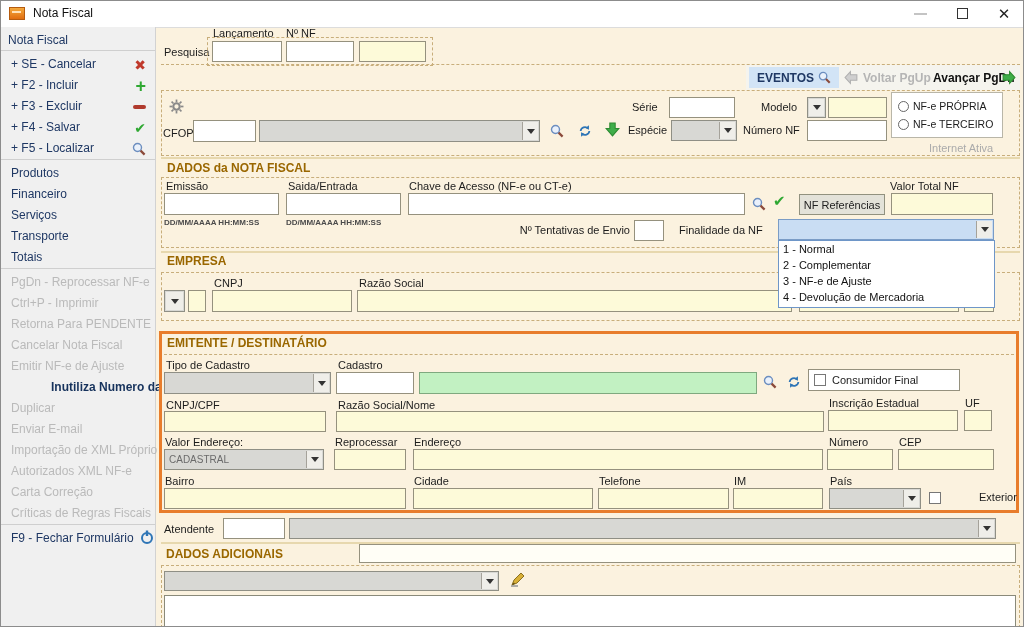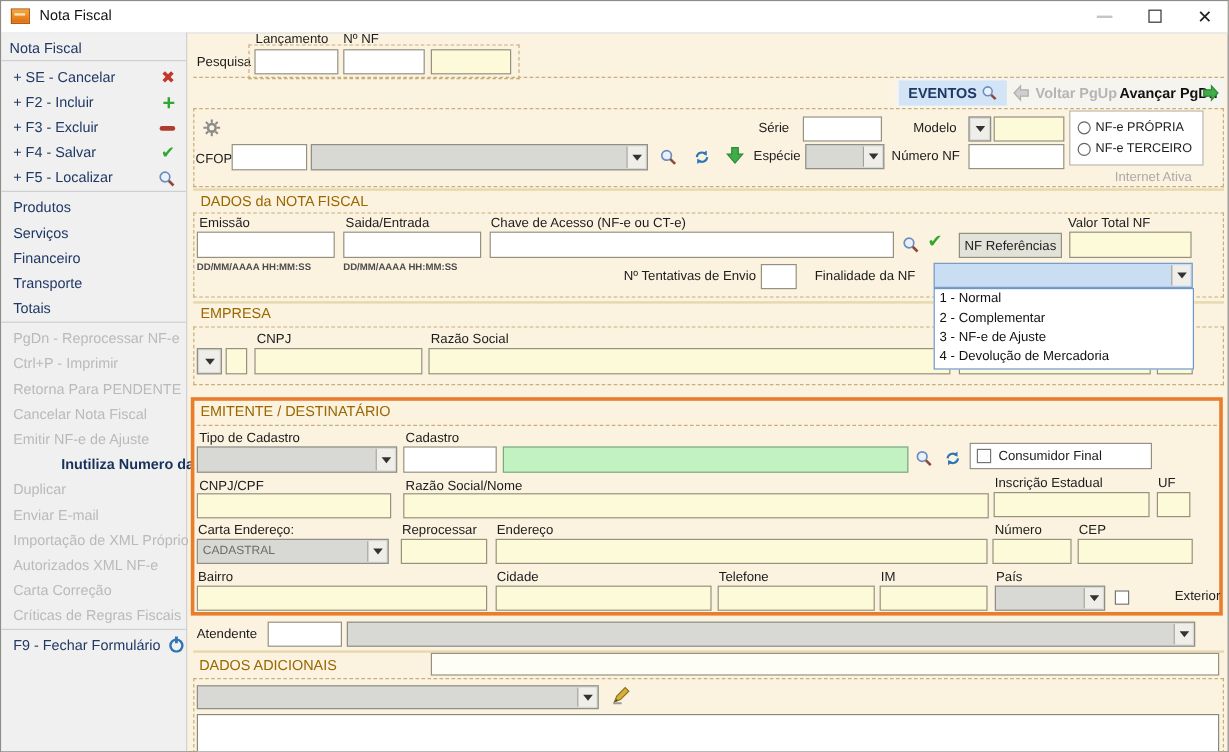--- a/index.html
+++ b/index.html
@@ -33,21 +33,21 @@
          font-size:10px;color:#6B6B6B;line-height:19px;padding-left:4px;}
   .combo.blue{background:#C9DDF3;border-color:#7A9CC6;}
   .cb{position:absolute;right:1px;top:1px;bottom:1px;width:15px;background:#EFEEE9;
       border-left:1px solid #A5A29A;display:flex;align-items:center;justify-content:center;}
   .tri{width:0;height:0;border-left:4px solid transparent;border-right:4px solid transparent;border-top:5px solid #333;}
   .dash{position:absolute;border:1px dashed #C8AE7B;box-sizing:border-box;}
   .dashline{position:absolute;border-top:1px dashed #C8AE7B;}
   .hint{position:absolute;font-size:8px;font-weight:bold;color:#4b4b4b;}
   .btn{position:absolute;background:#E3E2D9;border:1px solid #91917F;font-size:11px;color:#222;
        display:flex;align-items:center;justify-content:center;box-sizing:border-box;}
-  .sec-title{position:absolute;font-size:12px;font-weight:normal;color:#9A6700;white-space:nowrap;}
+  .sec-title{position:absolute;font-size:12px;font-weight:bold;color:#9A6700;white-space:nowrap;}
   .band{position:absolute;left:160px;width:859px;border-top:2px solid #E7D8AE;}
   .ckbox{position:absolute;width:12px;height:12px;background:#fff;border:1px solid #777;box-sizing:border-box;}
   .radio{position:absolute;width:11px;height:11px;background:#fff;border:1px solid #666;border-radius:50%;box-sizing:border-box;}
   .icon{position:absolute;line-height:0;}
   .dd-list{position:absolute;background:#FFFFFF;border:1px solid #6E96C8;z-index:60;box-sizing:border-box;}
   .dd-opt{height:16px;line-height:16px;font-size:11px;padding-left:4px;color:#111;white-space:nowrap;}
   .check-glyph{color:#2FA832;font-weight:bold;font-size:15px;font-family:"DejaVu Sans",sans-serif;}
 </style>
 </head>
 <body>
@@ -72,22 +72,22 @@
       <div class="side-item header sep"><span>Nota Fiscal</span></div>
       <div class="side-item"><span>+ SE - Cancelar</span><span class="ric"><span style="color:#C0392B;font-weight:bold;font-size:14px;font-family:'DejaVu Sans',sans-serif;">✖</span></span></div>
       <div class="side-item"><span>+ F2 - Incluir</span><span class="ric"><span style="color:#2FA832;font-weight:bold;font-size:18px;line-height:14px;">+</span></span></div>
       <div class="side-item"><span>+ F3 - Excluir</span><span class="ric"><span style="display:inline-block;width:13px;height:4px;background:#B03A2E;border-radius:2px;"></span></span></div>
       <div class="side-item"><span>+ F4 - Salvar</span><span class="ric"><span style="color:#2FA832;font-weight:bold;font-size:14px;font-family:'DejaVu Sans',sans-serif;">✔</span></span></div>
       <div class="side-item sep"><span>+ F5 - Localizar</span><span class="ric"><svg width="14" height="14" viewBox="0 0 14 14">
             <circle cx="5.5" cy="5.5" r="4" fill="#EAF1FB" stroke="#6C8EBF" stroke-width="1.4"></circle>
             <line x1="8.6" y1="8.6" x2="12.6" y2="12.6" stroke="#8B4A3A" stroke-width="2.2"></line>
           </svg></span></div>
       <div class="side-item"><span>Produtos</span></div>
+      <div class="side-item"><span>Financeiro</span></div>
       <div class="side-item"><span>Serviços</span></div>
-      <div class="side-item"><span>Financeiro</span></div>
       <div class="side-item"><span>Transporte</span></div>
       <div class="side-item sep"><span>Totais</span></div>
       <div class="side-item disabled"><span>PgDn - Reprocessar NF-e</span></div>
       <div class="side-item disabled"><span>Ctrl+P - Imprimir</span></div>
       <div class="side-item disabled"><span>Retorna Para PENDENTE</span></div>
       <div class="side-item disabled"><span>Cancelar Nota Fiscal</span></div>
       <div class="side-item disabled"><span>Emitir NF-e de Ajuste</span></div>
       <div class="side-item active"><span>Inutiliza Numero da NF-e</span></div>
       <div class="side-item disabled"><span>Duplicar</span></div>
       <div class="side-item disabled"><span>Enviar E-mail</span></div>
@@ -288,21 +288,21 @@
 
   <div class="lbl" style="left:165px;top:398px;">CNPJ/CPF</div>
   <div class="inp yel" style="left:163px;top:410px;width:162px;height:21px;"></div>
   <div class="lbl" style="left:337px;top:398px;">Razão Social/Nome</div>
   <div class="inp yel" style="left:335px;top:410px;width:488px;height:21px;"></div>
   <div class="lbl" style="left:828px;top:396px;">Inscrição Estadual</div>
   <div class="inp yel" style="left:827px;top:409px;width:130px;height:21px;"></div>
   <div class="lbl" style="left:964px;top:396px;">UF</div>
   <div class="inp yel" style="left:963px;top:409px;width:28px;height:21px;"></div>
 
-  <div class="lbl" style="left:164px;top:435px;">Carta Endereço:</div>
+  <div class="lbl" style="left:164px;top:435px;">Valor Endereço:</div>
   <div class="combo" style="left:163px;top:448px;width:160px;height:21px;">
     <span>CADASTRAL</span>
     <div class="cb">
         <div class="tri"></div>
       </div>
   </div>
   <div class="lbl" style="left:334px;top:435px;">Reprocessar</div>
   <div class="inp yel" style="left:333px;top:448px;width:72px;height:21px;"></div>
   <div class="lbl" style="left:413px;top:435px;">Endereço</div>
   <div class="inp yel" style="left:412px;top:448px;width:410px;height:21px;"></div>

